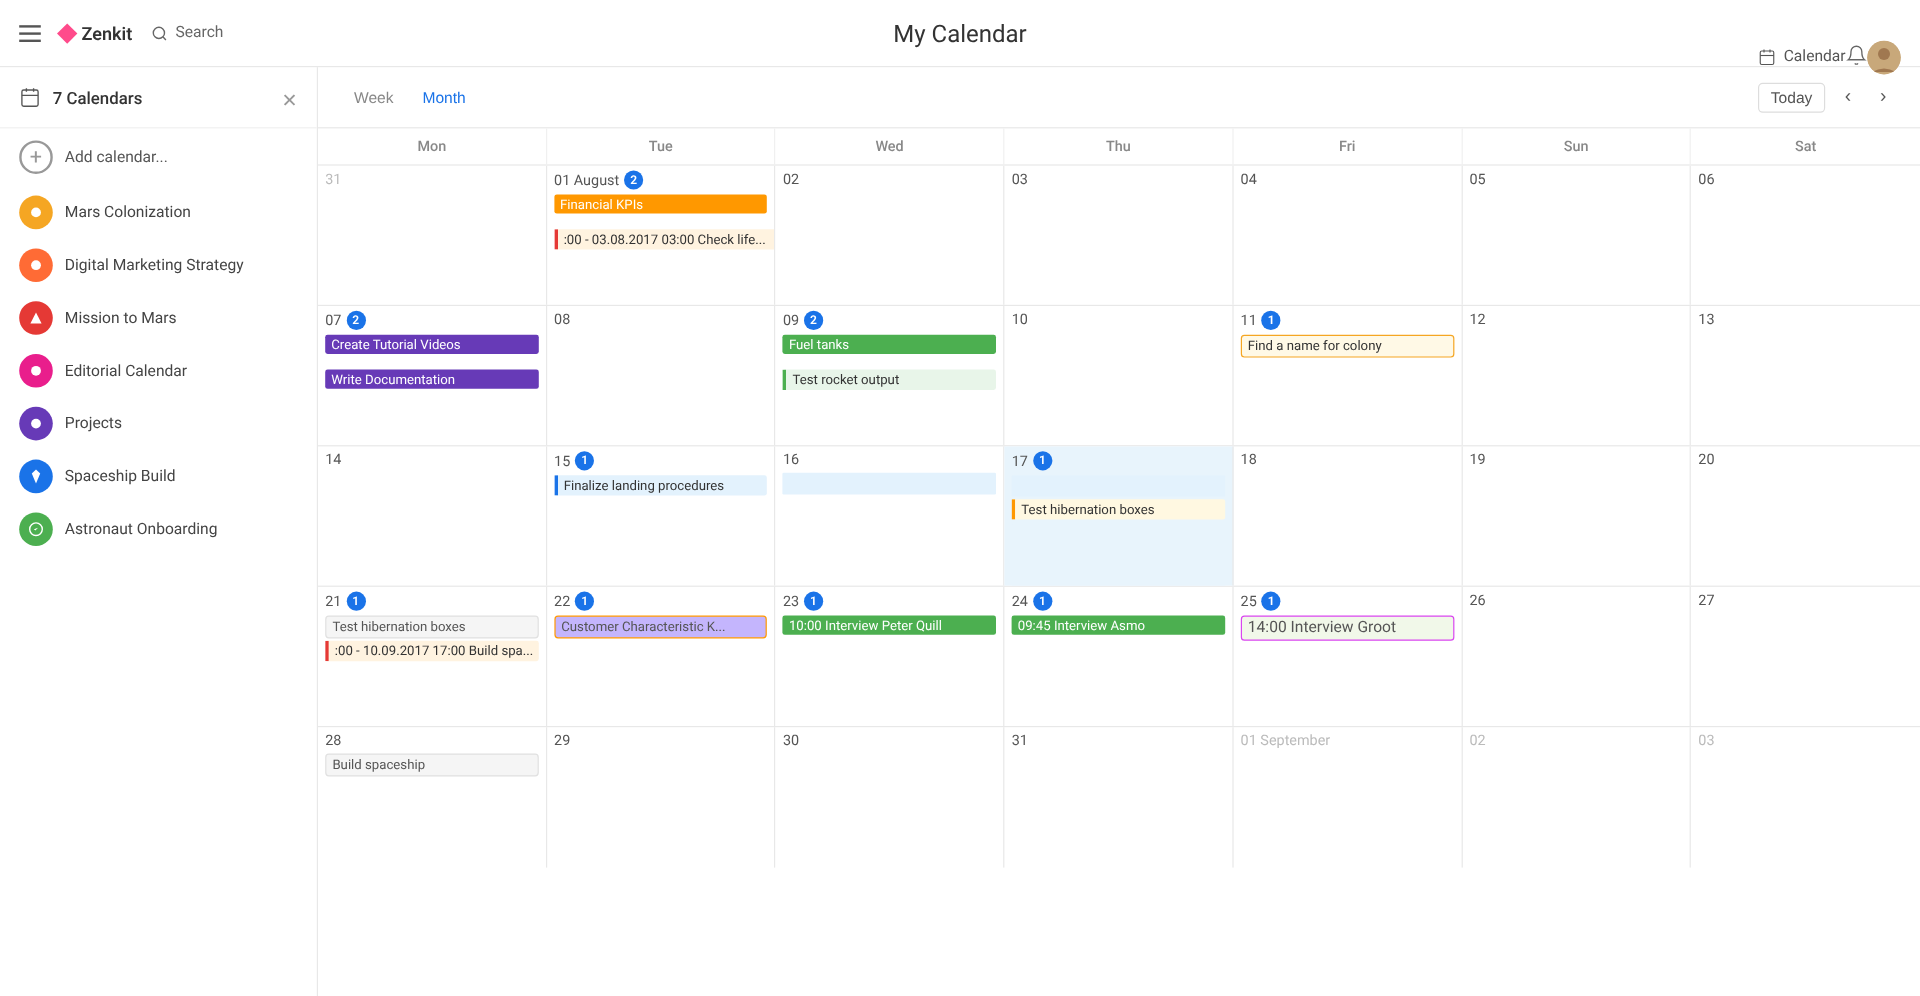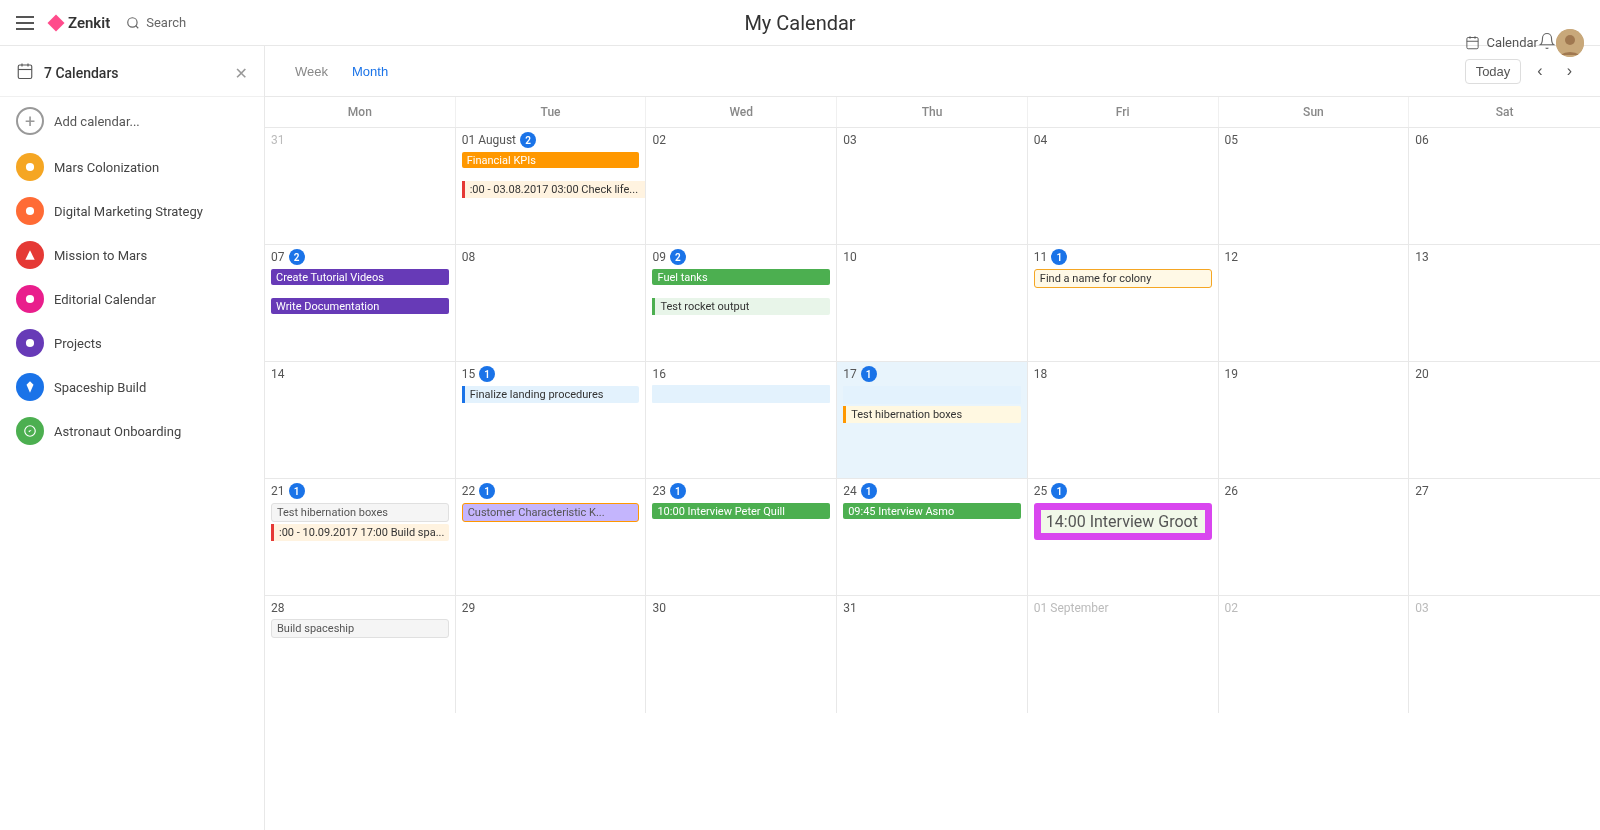--- a/index.html
+++ b/index.html
@@ -1,21 +1,21 @@
 <!DOCTYPE html>
 <html><head>
   <meta charset="utf-8">
   <style>
     * { box-sizing: border-box; margin: 0; padding: 0; }
     body { font-family: -apple-system, BlinkMacSystemFont, 'Segoe UI', Roboto, sans-serif; background: #fff; color: #333; font-size: 13px; }
 
     
     .navbar {
       display: flex; align-items: center; justify-content: space-between;
-      padding: 0 16px; height: 46px; border-bottom: 1px solid #e8e8e8;
+      padding: 0 16px; height: 56px; border-bottom: 1px solid #e8e8e8;
       position: relative;
     }
     .navbar-left { display: flex; align-items: center; gap: 16px; }
     .navbar-center { position: absolute; left: 50%; transform: translateX(-50%); font-size: 20px; font-weight: 400; color: #333; }
     .navbar-right { display: flex; align-items: center; gap: 0; margin-top: 40px; }
     .hamburger { cursor: pointer; display: flex; flex-direction: column; gap: 4px; }
     .hamburger span { display: block; width: 18px; height: 2px; background: #555; }
     .brand { display: flex; align-items: center; gap: 6px; font-size: 15px; font-weight: 600; color: #333; }
     .brand-diamond { width: 12px; height: 12px; background: #ff4b8b; transform: rotate(45deg); display: inline-block; }
     .search-btn { display: flex; align-items: center; gap: 6px; color: #666; cursor: pointer; font-size: 13px; }
@@ -377,21 +377,21 @@
         <div class="cal-cell">
           <div class="day-num">23 <span class="day-badge">1</span></div>
           <div class="event-bar" style="background:#4caf50;">10:00 Interview Peter Quill</div>
         </div>
         <div class="cal-cell">
           <div class="day-num">24 <span class="day-badge">1</span></div>
           <div class="event-bar" style="background:#4caf50;">09:45 Interview Asmo</div>
         </div>
         <div class="cal-cell">
           <div class="day-num">25 <span class="day-badge">1</span></div>
-          <div style="background:#f1f8e9; border:7px solid #d946ef; border-radius:3px; padding:2px 5px; font-size:16px; margin-bottom:2px; cursor:pointer; overflow:hidden; white-space:nowrap; color:#555;">14:00 Interview Groot</div>
+          <div style="background:#f1f8e9; border:1px solid #d946ef; border-radius:3px; padding:2px 5px; font-size:13px; margin-bottom:2px; cursor:pointer; overflow:hidden; white-space:nowrap; color:#555;">14:00 Interview Groot</div>
         </div>
         <div class="cal-cell">
           <div class="day-num">26</div>
         </div>
         <div class="cal-cell">
           <div class="day-num">27</div>
         </div>
       </div>
 
       <div class="cal-week">

